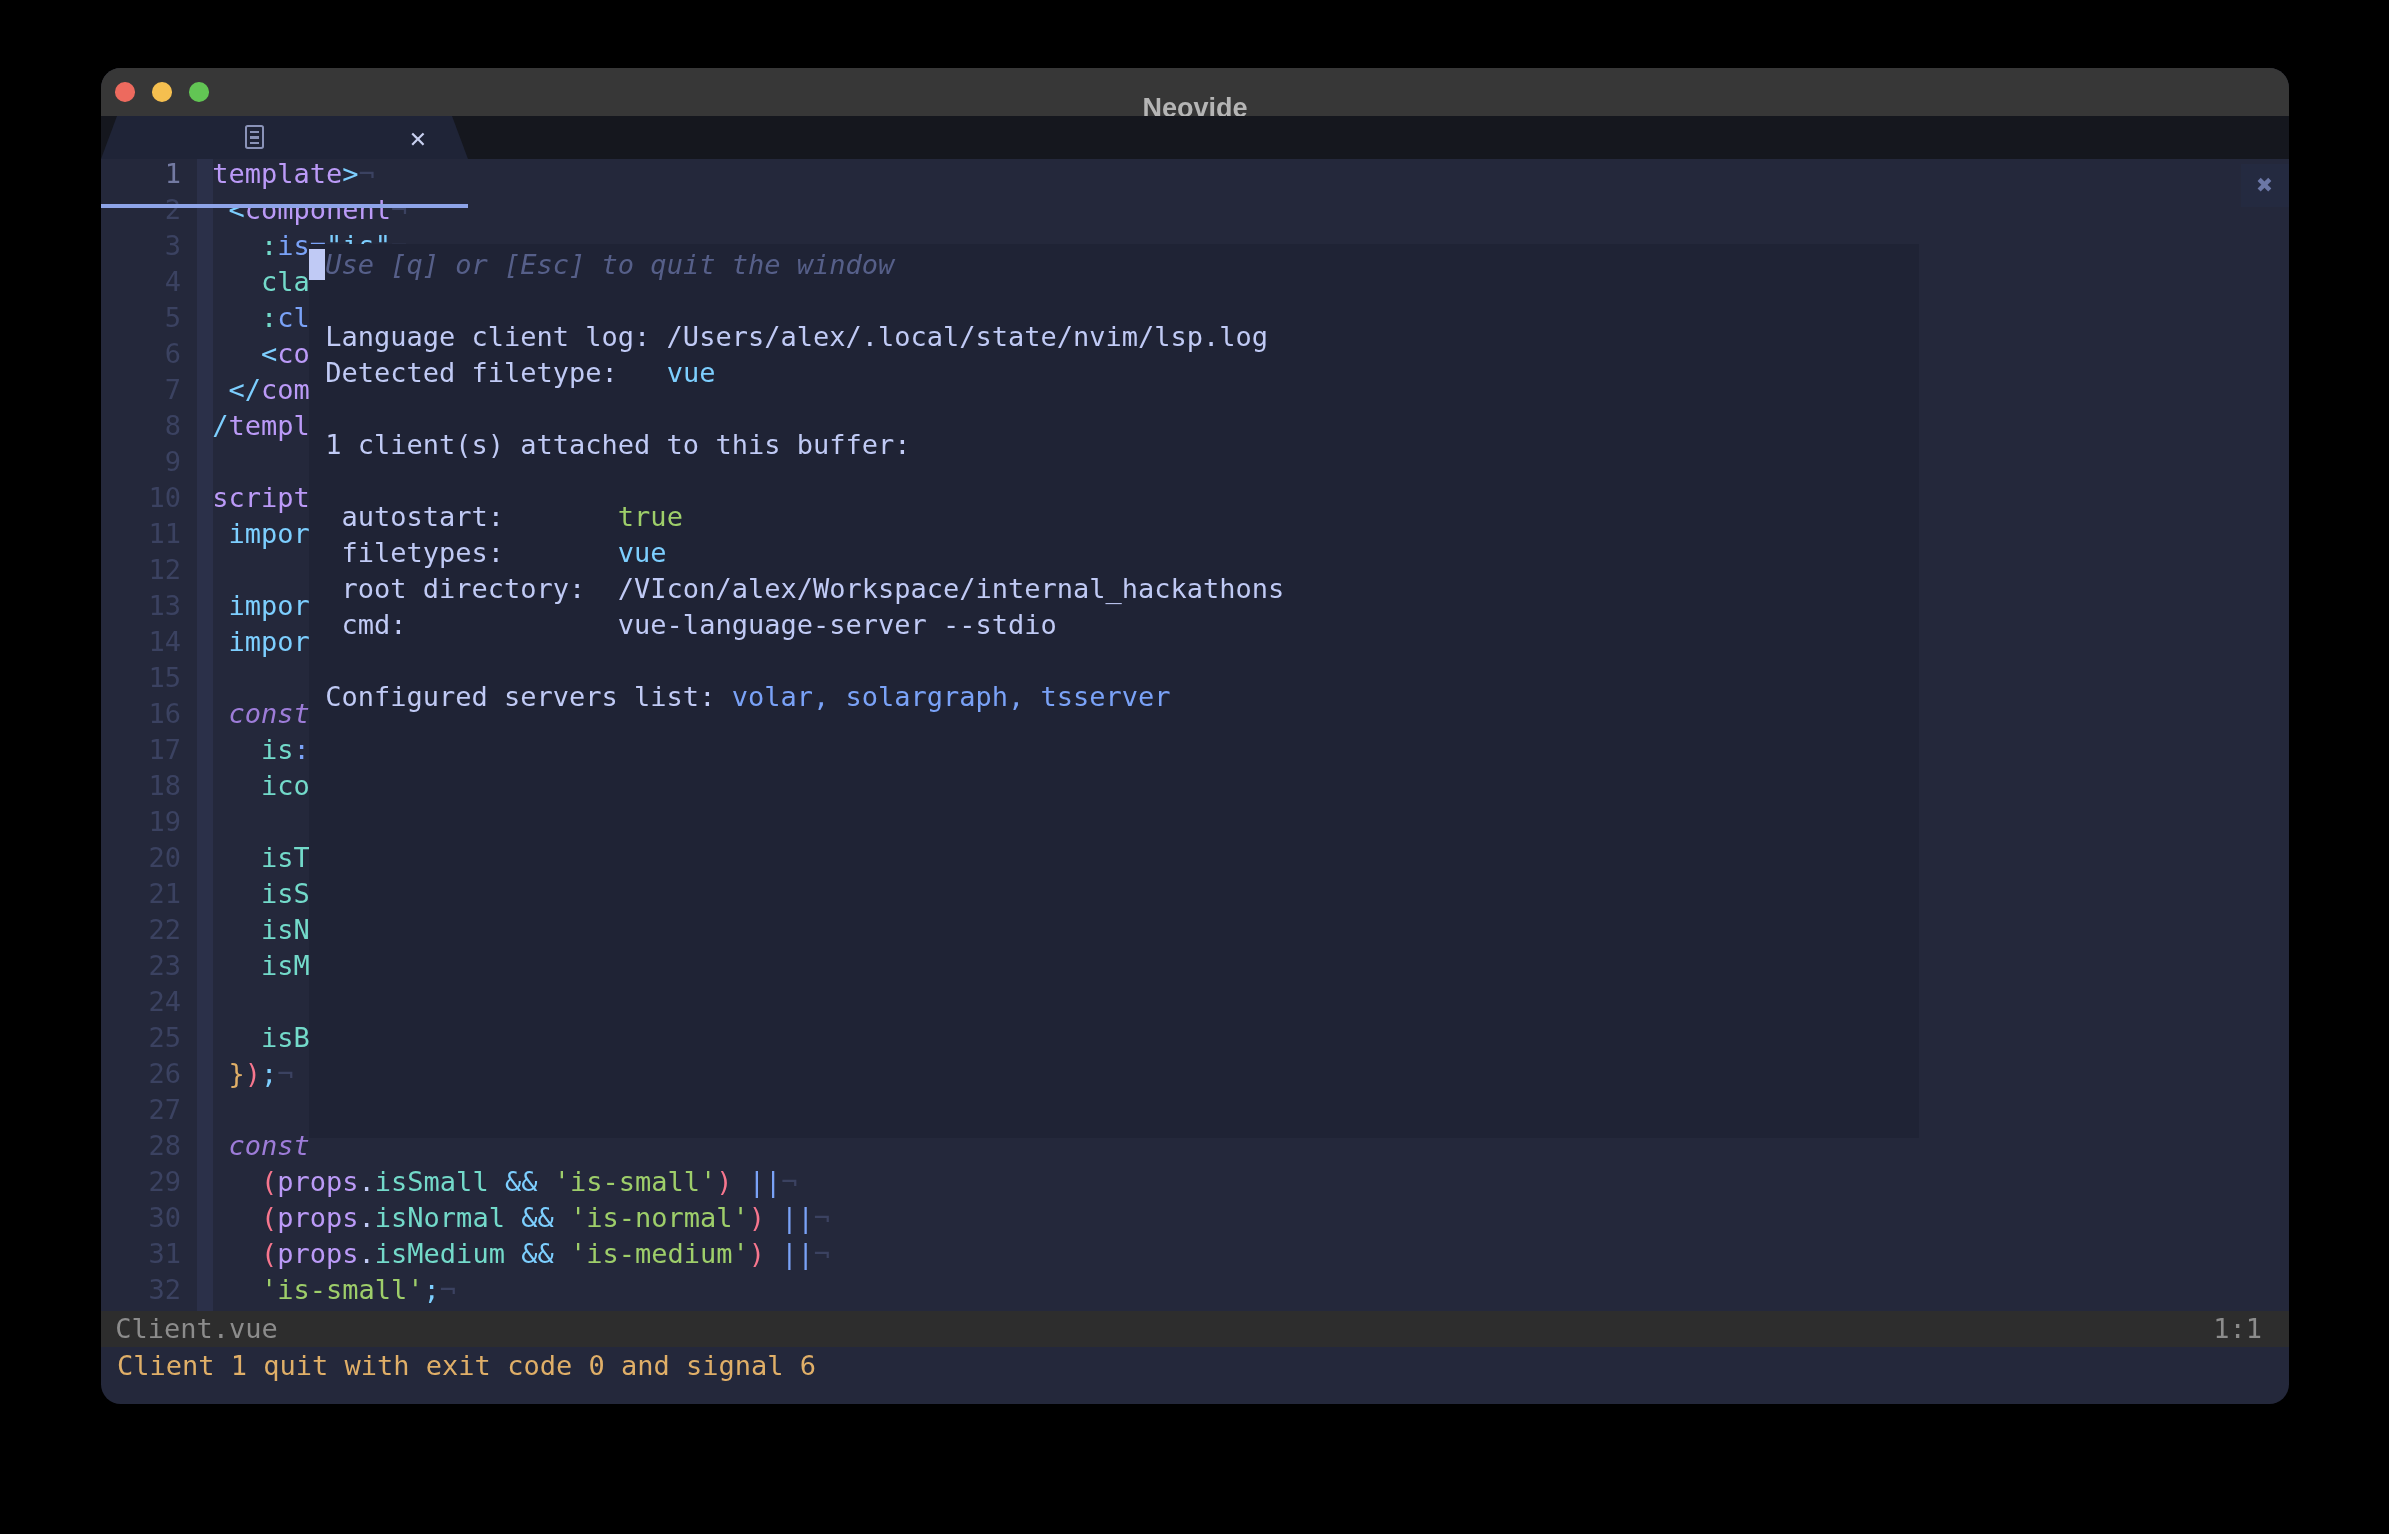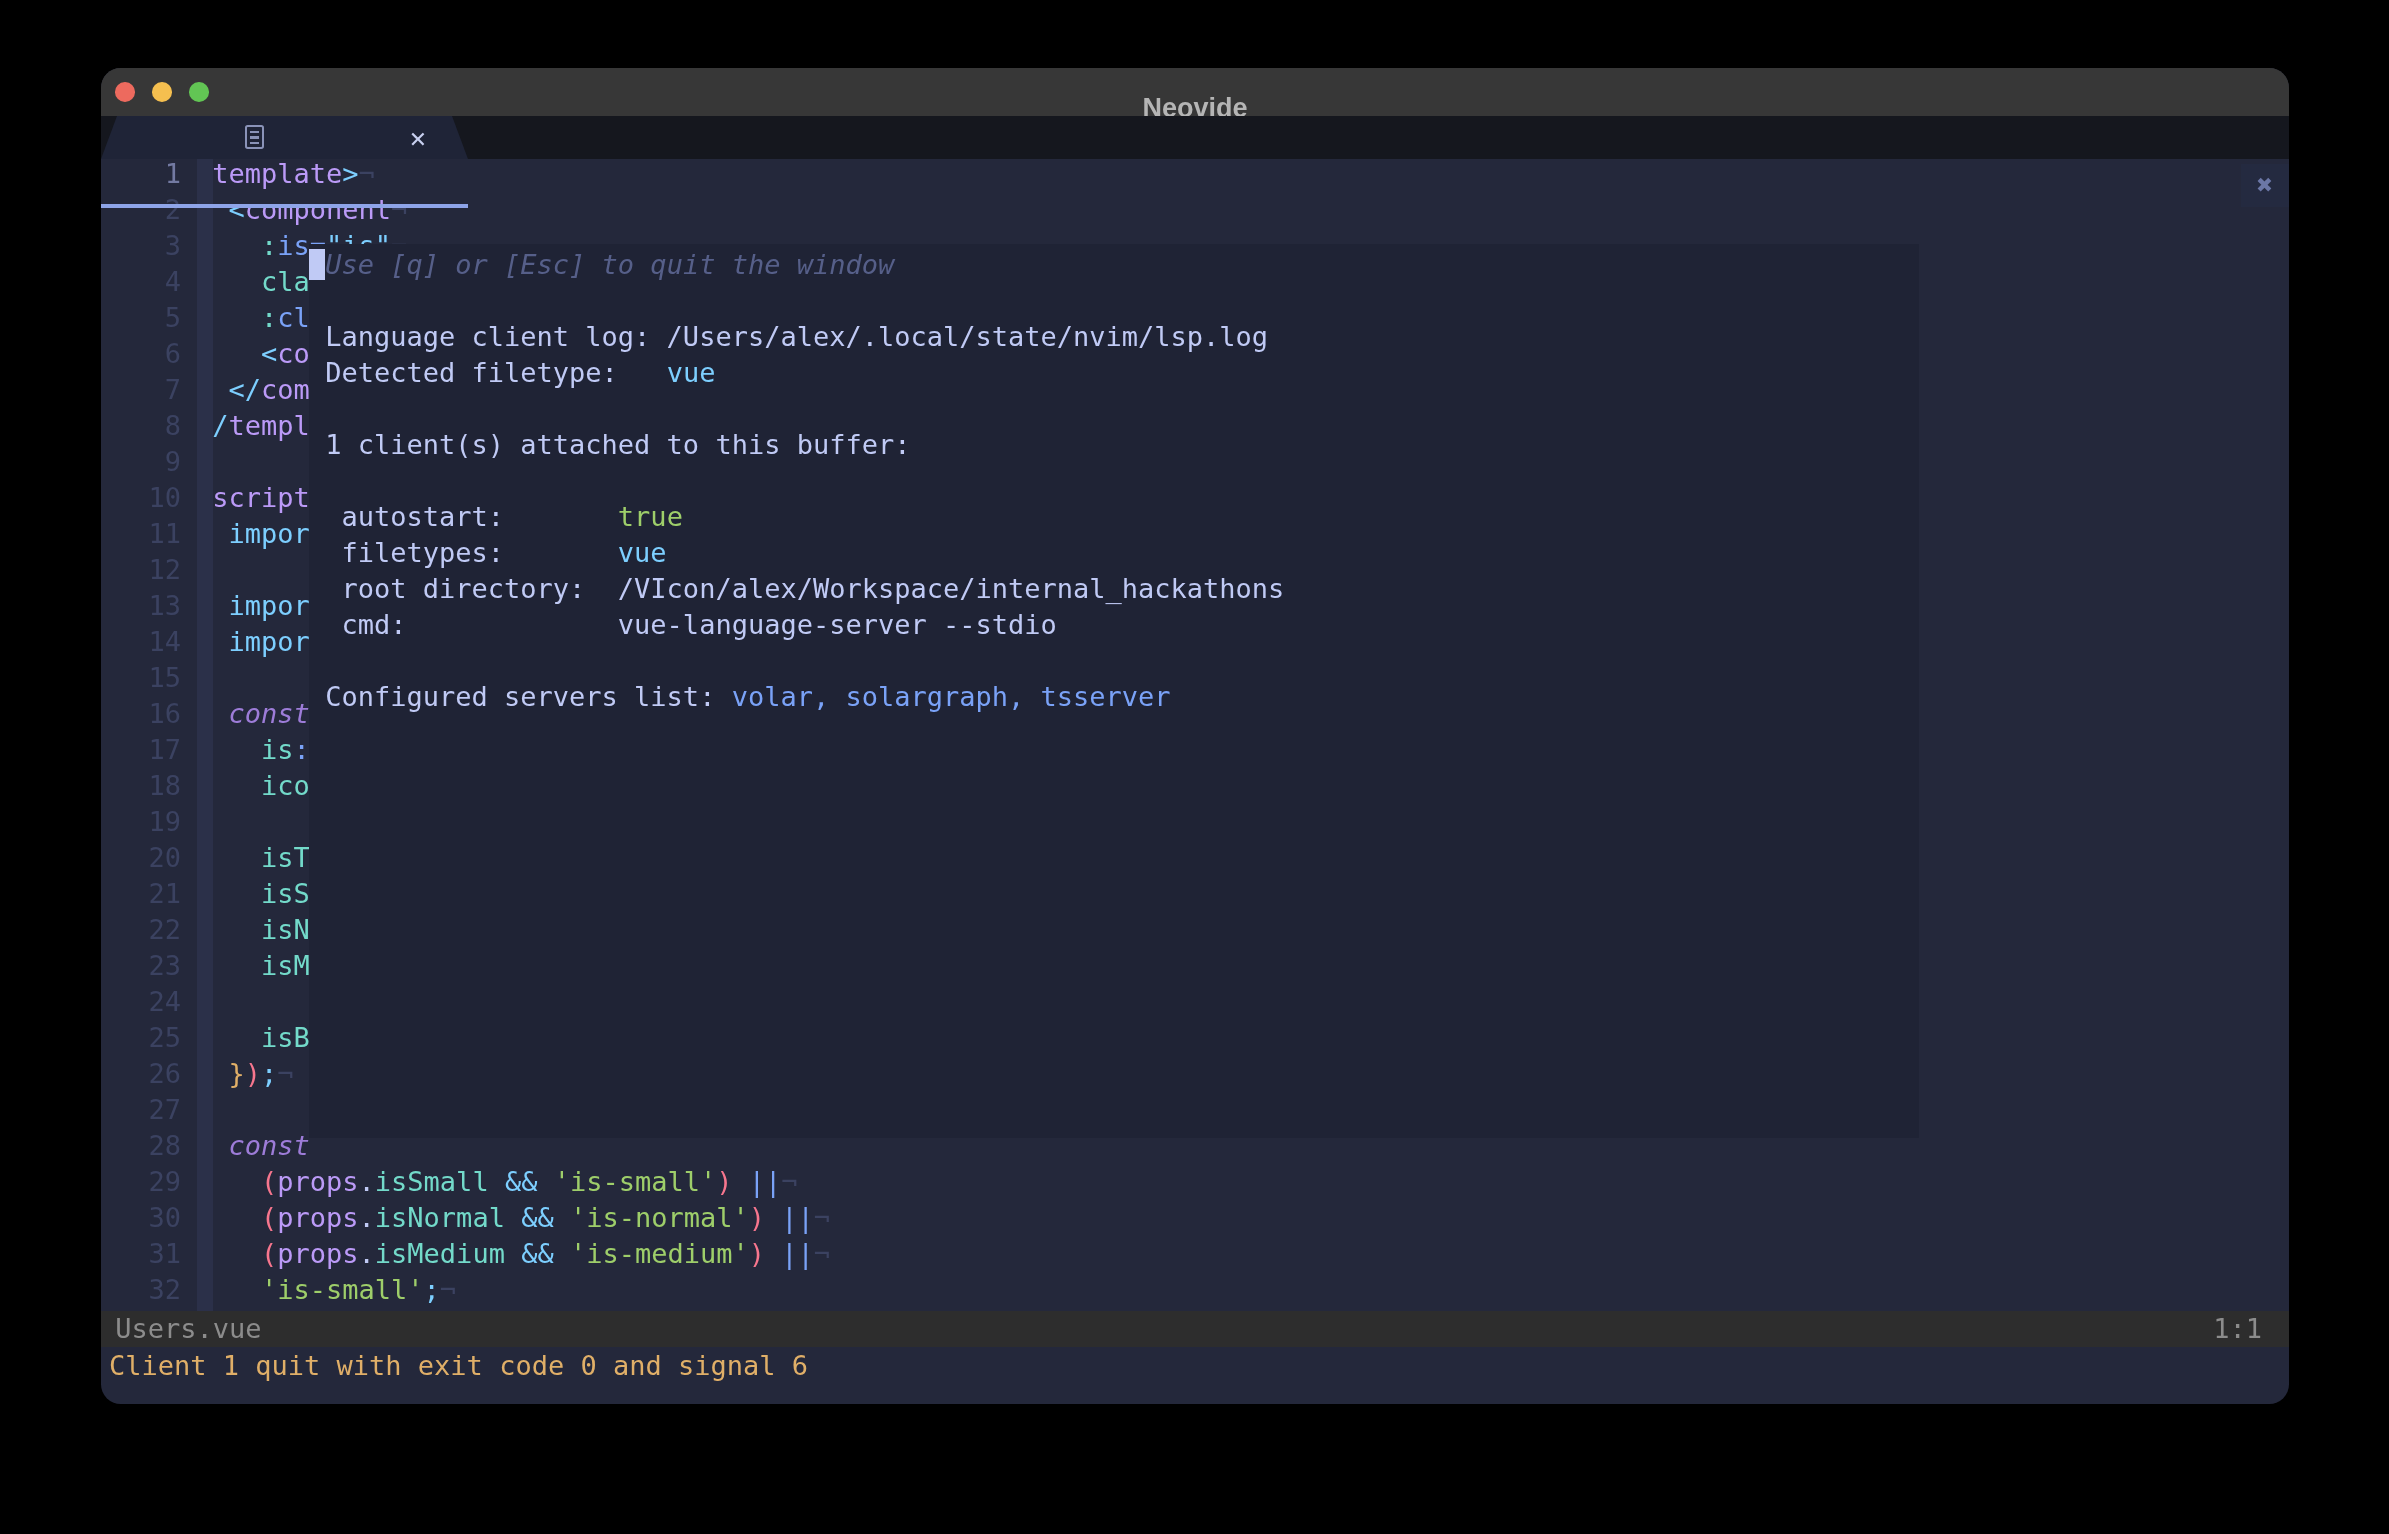--- a/index.html
+++ b/index.html
@@ -50,21 +50,21 @@
   .t-cursor{background:#c0caf5;color:#c0caf5}
   
   .float{position:absolute;left:208px;top:176px;width:1610px;height:894px;
          background:#1f2335;padding-top:2.7px;box-sizing:border-box;}
   .frow{height:36px;line-height:36px;font-size:27px;white-space:pre;color:#c0caf5;}
   
   .statusbar{position:absolute;left:0;top:1243px;width:100%;height:36px;background:#2d2d2d;
              font-size:27px;line-height:36px;color:#8c8c8c;}
   .sb-left{position:absolute;left:14.3px;}
   .sb-right{position:absolute;right:27px;}
-  .msgline{position:absolute;left:8px;top:1279px;height:38px;line-height:38px;
+  .msgline{position:absolute;left:16px;top:1279px;height:38px;line-height:38px;
            font-size:27px;color:#e0af68;white-space:pre;}
 </style>
 </head>
 <body>
 
 <div class="window">
   <div class="editor-lines" id="editor-lines">
       <div class="line"><span class="lnum cur">1</span><span class="ltext"><span class="t-b">&lt;</span><span class="t-tag">template</span><span class="t-b">&gt;</span><span class="t-eol">¬</span></span></div>
       <div class="line"><span class="lnum">2</span><span class="ltext"><span class="t-fg">  </span><span class="t-b">&lt;</span><span class="t-tag">component</span><span class="t-eol">¬</span></span></div>
       <div class="line"><span class="lnum">3</span><span class="ltext"><span class="t-fg">    </span><span class="t-teal">:</span><span class="t-blue">is=</span><span class="t-cyan">"is"</span><span class="t-eol">¬</span></span></div>
@@ -128,18 +128,18 @@
         <i></i>
         <i></i>
         <i></i>
       </div>
     <div class="tab-close">✕</div>
     <div class="tab-underline"></div>
     <div class="win-close">✖</div>
   </div>
 
   <div class="statusbar">
-    <span class="sb-left">Users.vue</span>
+    <span class="sb-left">Client.vue</span>
     <span class="sb-right">1:1</span>
   </div>
   <div class="msgline">Client 1 quit with exit code 0 and signal 6</div>
 </div>
 
 
 </body></html>

